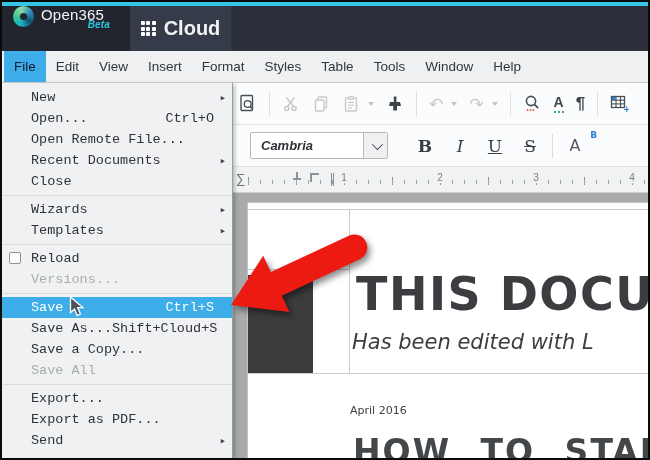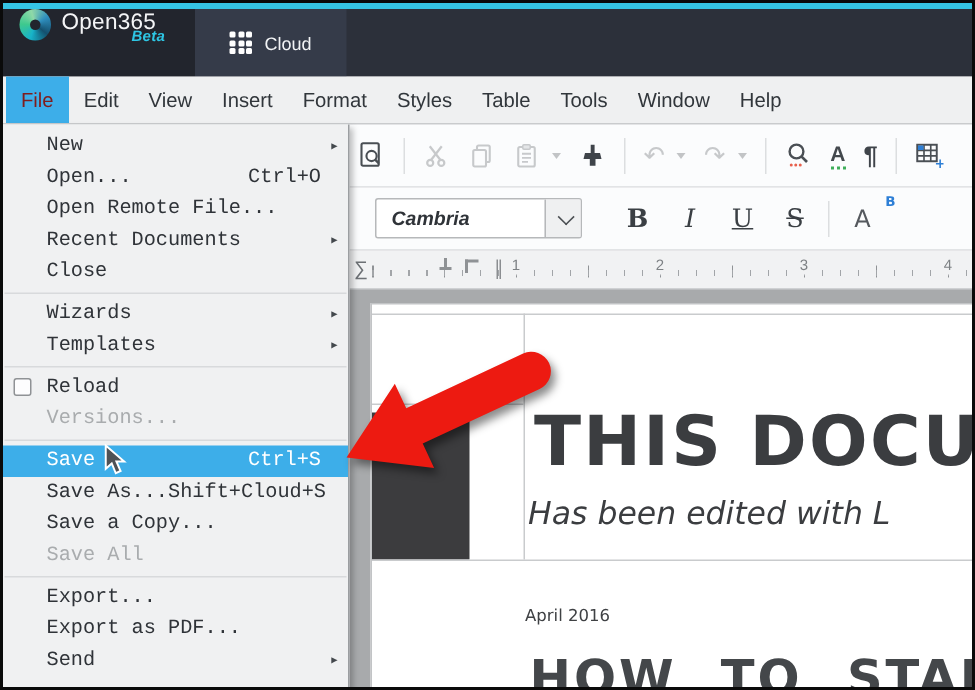--- a/index.html
+++ b/index.html
@@ -10,26 +10,26 @@
   .topbar{position:absolute;left:0;top:0;right:0;height:45px;background:#2c303a;border-top:4px solid #35c4e3;display:flex;}
   .logo-sec{width:128px;height:100%;background:#22252d;display:flex;align-items:flex-start;padding-left:11px;box-sizing:border-box;}
   .logo-swirl{width:21px;height:21px;border-radius:50%;position:relative;flex:0 0 auto;
     background:conic-gradient(from 200deg,#17b3c9,#3ec98e,#8fd9a8,#2f8fbf,#14506e,#17b3c9);}
   .logo-swirl::after{content:"";position:absolute;left:7px;top:7px;width:7px;height:7px;border-radius:50%;background:#22252d;}
   .logo-word{color:#f4f5f7;font-size:15px;margin-left:7px;letter-spacing:.2px;position:relative;}
   .beta{color:#2ec6e4;font-style:italic;font-size:10px;font-weight:bold;position:absolute;right:-6px;bottom:-7px;}
   .cloud-sec{width:101px;height:100%;background:#353b49;display:flex;align-items:center;justify-content:center;gap:8px;}
   .grid-icon{display:grid;grid-template-columns:repeat(3,4px);grid-template-rows:repeat(3,4px);gap:1.5px;}
   .grid-icon span{background:#fff;border-radius:1px;}
-  .cloud-label{color:#f2f3f5;font-size:12px;font-weight:normal;}
+  .cloud-label{color:#f2f3f5;font-size:20px;font-weight:bold;}
   
   .menubar{position:absolute;left:0;top:49px;right:0;height:31px;background:#eff0f1;border-bottom:1px solid #c9cbcd;
            display:flex;align-items:stretch;padding-left:2px;font-size:13.5px;color:#31363b;}
   .mitem{display:flex;align-items:center;padding:0 10px;}
-  .mitem.selected{background:#3daee9;color:#7f1d1d;}
+  .mitem.selected{background:#3daee9;color:#0f172a;}
   
   .tb{position:absolute;left:0;right:0;background:#fbfcfd;border-bottom:1px solid #e2e4e6;display:flex;align-items:center;}
   .tb1{top:81px;height:41px;gap:12px;padding-left:236px;}
   .tb2{top:123px;height:41px;gap:9px;padding-left:248px;}
   .tsep{width:1px;height:24px;background:#dcdee0;flex:0 0 auto;}
   .ticon{display:flex;align-items:center;justify-content:center;flex:0 0 auto;}
   .dd{width:0;height:0;border-left:3.5px solid transparent;border-right:3.5px solid transparent;border-top:4px solid #c2c4c6;margin-left:-4px;}
   .glyph{font-size:17px;color:#c7c9cb;font-family:"DejaVu Sans",sans-serif;}
   .pilcrow{font-size:17px;color:#3f444a;font-weight:bold;}
   .charA{display:flex;flex-direction:column;align-items:center;line-height:1;}

